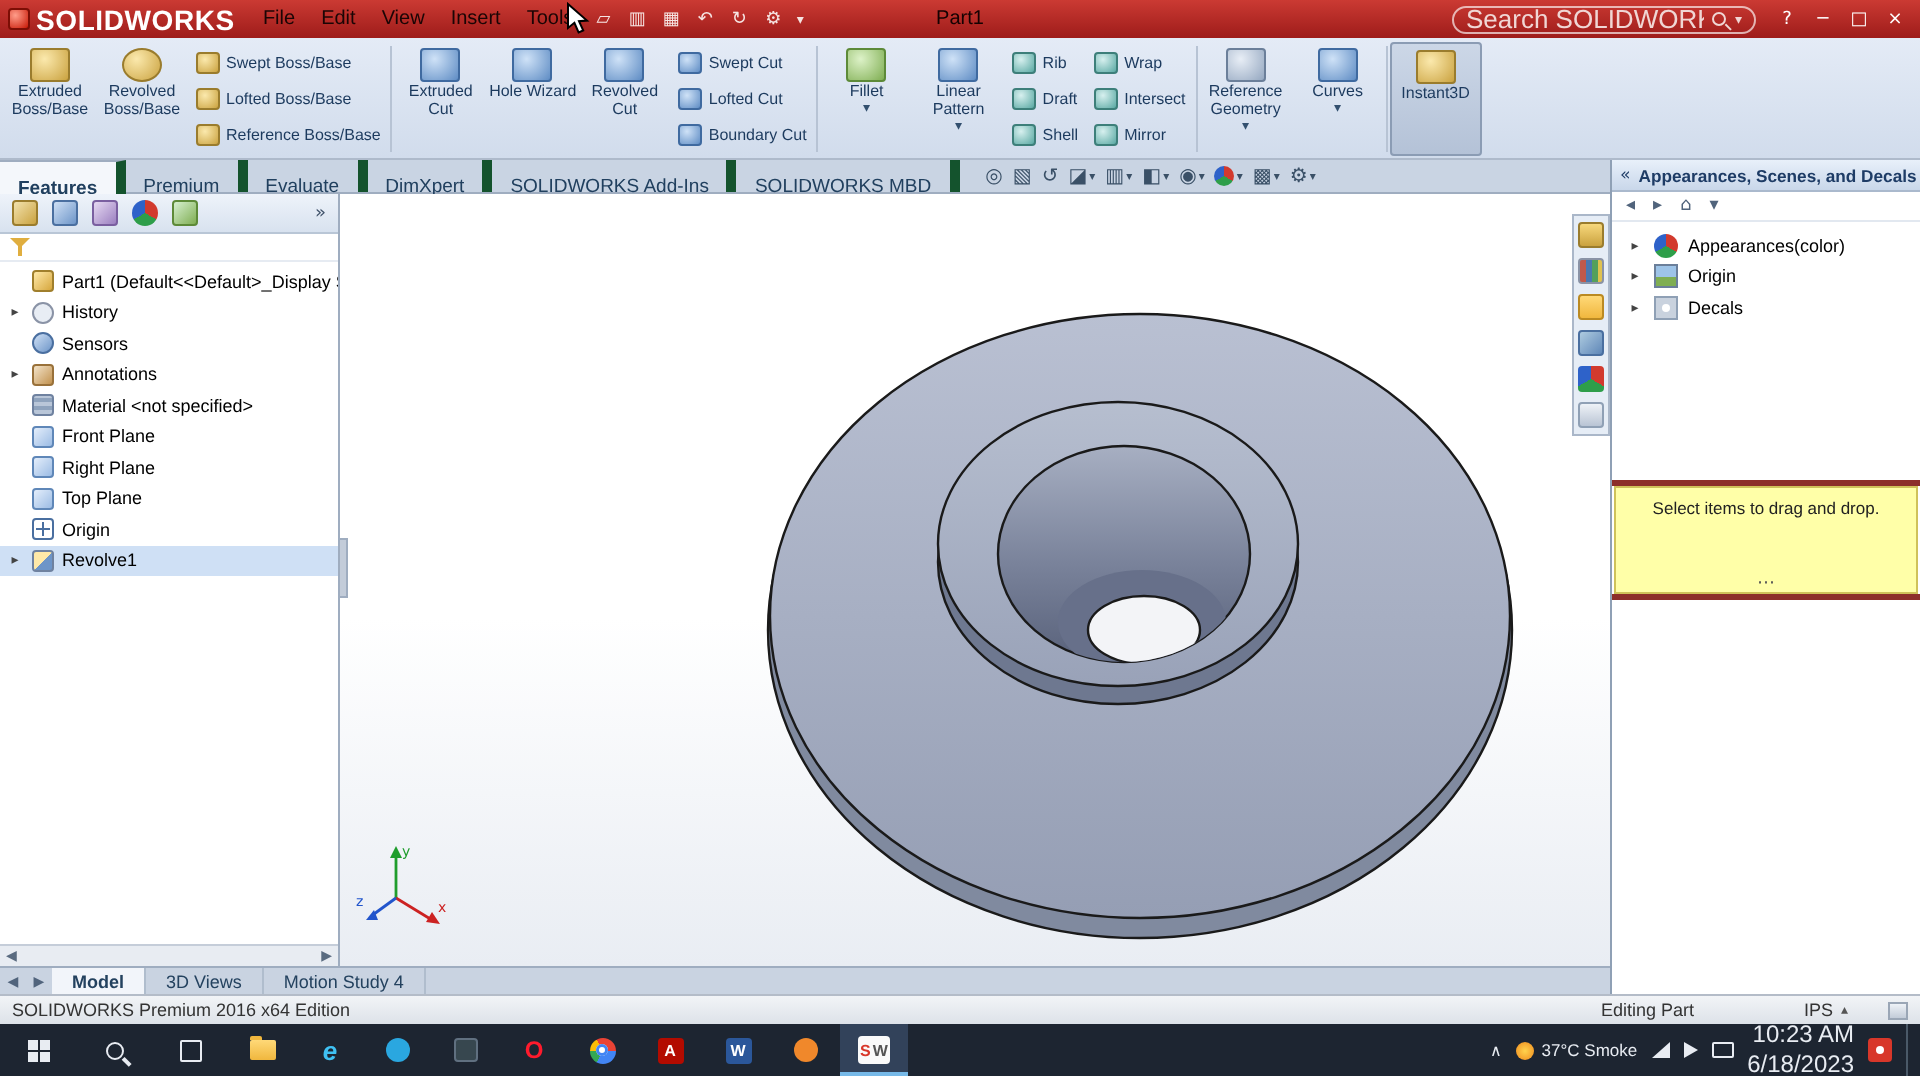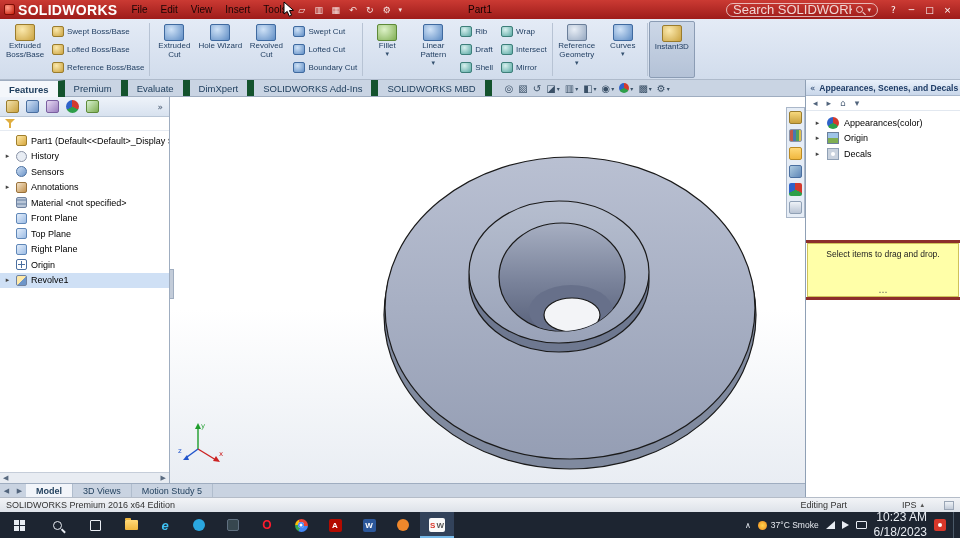--- a/index.html
+++ b/index.html
@@ -41,21 +41,21 @@
 .ic-gold{background:radial-gradient(circle at 35% 30%,#fbe9ad,#caa23f);border:1px solid #9a7c2d}
 .ic-gold.round{border-radius:50%}
 .ic-blue{background:radial-gradient(circle at 35% 30%,#cfe2f7,#5e8cc4);border:1px solid #3f6aa0}
 .ic-teal{background:radial-gradient(circle at 35% 30%,#d7f0ef,#58a8a2);border:1px solid #3d7f7a}
 .ic-green{background:radial-gradient(circle at 35% 30%,#ddf2c8,#7fae52);border:1px solid #5d8a38}
 .ic-gray{background:radial-gradient(circle at 35% 30%,#e8eef6,#94a7c0);border:1px solid #6b7f9a}
 .rb-big.on{background:linear-gradient(#ccd7e7,#b4c2d7);border:1px solid #8b9cb4;border-radius:2px}
 
 
 .tabbar{position:absolute;left:0;top:80px;width:960px;height:17px;background:#c9d4e3;border-bottom:1px solid #9fadc0;display:flex;align-items:stretch;font-size:9.5px;color:#21405f}
-.tab{padding:8px 9px;border-right:7px solid #14532d;display:flex;align-items:center}
+.tab{padding:8px 9px;border-right:5px solid #14532d;display:flex;align-items:flex-start}
 .tab.active{background:#f4f7fb;border-top:1px solid #9fadc0;font-weight:bold}
 .hud{display:flex;align-items:center;margin-left:12px;gap:3px;color:#3a5067}
 .hud-btn{display:flex;align-items:center;font-size:10px;gap:1px;padding:0 1px}
 .hud-dd{font-size:6px}
 .hud-ball{width:10px;height:10px;border-radius:50%;background:conic-gradient(#d23a2e 0 120deg,#2e9e4a 120deg 240deg,#2e62c9 240deg 360deg);display:inline-block}
 .mdi{margin-left:auto;display:flex;gap:2px;padding:1px 3px;align-items:center}
 .mdi-btn{width:17px;height:13px;border:1px solid #a9b6c6;background:linear-gradient(#f4f7fb,#dde5ef);display:flex;align-items:center;justify-content:center;font-size:8px;color:#41536b}
 
 
 .leftpanel{position:absolute;left:0;top:97px;width:170px;height:386px;background:#fff;border-right:1px solid #9fadc0;font-size:9px;z-index:3}
@@ -203,20 +203,24 @@
   <svg class="cursor" width="12" height="17" viewBox="0 0 12 17">
     <path d="M1 1 L1 13 L4.2 10.4 L6.3 15.2 L8.6 14.2 L6.5 9.6 L10.5 9.3 Z" fill="#fff" stroke="#000" stroke-width="1"></path>
   </svg>
 
   <div class="ribbon">
     <div class="rb-pair">
       <div class="rb-big">
         <span class="ic ic-gold"></span>
         <span class="rb-label">Extruded Boss/Base</span>
       </div>
+      <div class="rb-big">
+        <span class="ic ic-gold round"></span>
+        <span class="rb-label">Revolved Boss/Base</span>
+      </div>
     </div>
     <div class="rb-stack">
       <div class="rb-small">
         <span class="ic ic-gold"></span>
         <span>Swept Boss/Base</span>
       </div>
       <div class="rb-small">
         <span class="ic ic-gold"></span>
         <span>Lofted Boss/Base</span>
       </div>
@@ -420,26 +424,26 @@
         <span>Material &lt;not specified&gt;</span>
       </div>
       <div class="tnode">
         <span class="tw"></span>
         <span class="ti ti-plane"></span>
         <span>Front Plane</span>
       </div>
       <div class="tnode">
         <span class="tw"></span>
         <span class="ti ti-plane"></span>
-        <span>Top Plane</span>
+        <span>Right Plane</span>
       </div>
       <div class="tnode">
         <span class="tw"></span>
         <span class="ti ti-plane"></span>
-        <span>Right Plane</span>
+        <span>Top Plane</span>
       </div>
       <div class="tnode">
         <span class="tw"></span>
         <span class="ti ti-origin"></span>
         <span>Origin</span>
       </div>
       <div class="tnode sel">
         <span class="tw">▸</span>
         <span class="ti ti-rev"></span>
         <span>Revolve1</span>
@@ -545,21 +549,21 @@
   <div class="viewtabs">
     <span class="vt-scroll">◀</span>
     <span class="vt-scroll">▶</span>
     <div class="vtab active">
         <span>Model</span>
       </div>
     <div class="vtab">
         <span>3D Views</span>
       </div>
     <div class="vtab">
-        <span>Motion Study 5</span>
+        <span>Motion Study 4</span>
       </div>
   </div>
 
   <div class="statusbar">
     <span>SOLIDWORKS Premium 2016 x64 Edition</span>
     <span class="sb-flex"></span>
     <span>Editing Part</span>
     <span class="sb-gap1"></span>
     <span>IPS</span>
     <span class="sb-up">▴</span>

